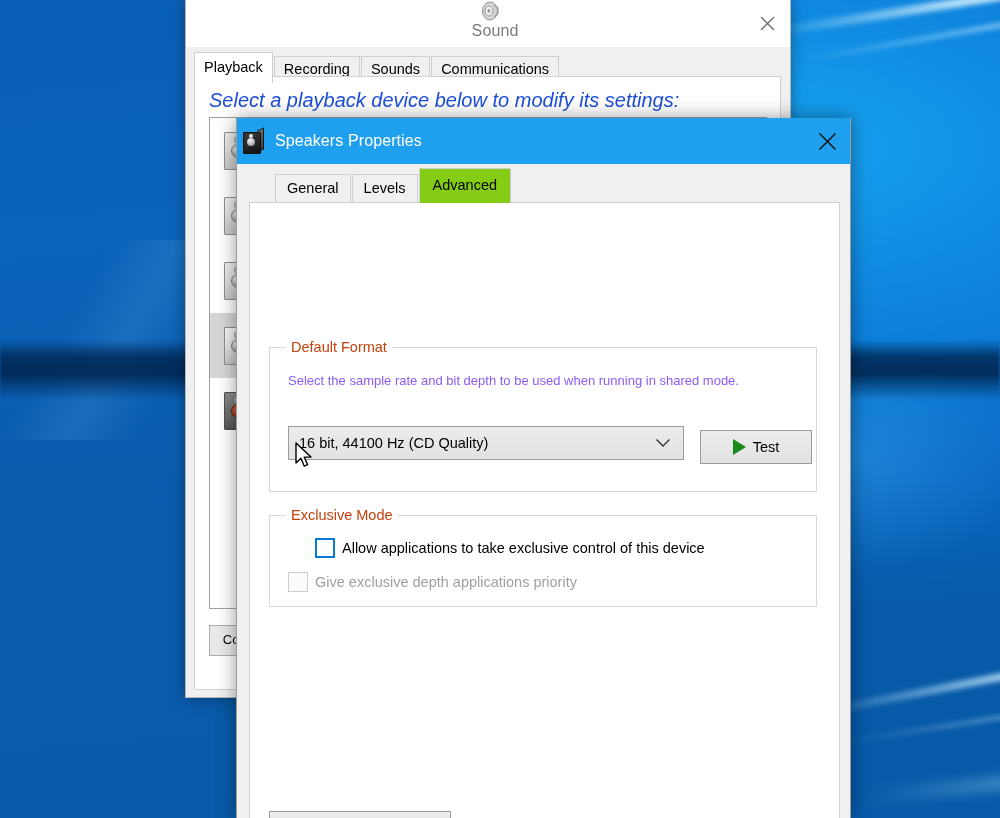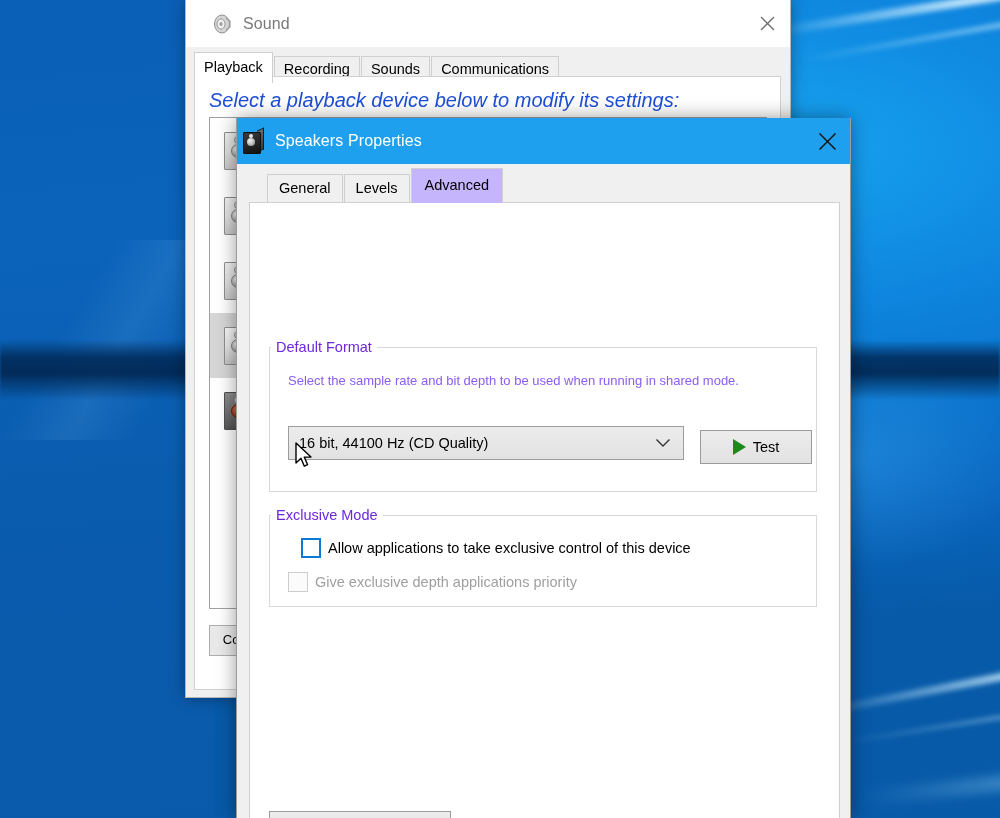--- a/index.html
+++ b/index.html
@@ -53,21 +53,21 @@
 
   
   #sound-dialog{
     position:absolute;left:185px;top:0px;width:604px;height:697px;
     background:#f0f0f0;border:1px solid #b7b7b7;border-top:none;
     box-shadow:0 0 14px rgba(0,0,0,.35);
     overflow:hidden;
   }
   #sound-titlebar{
     height:47px;background:#ffffff;position:relative;
-    display:flex;align-items:center;padding-left:25px;
+    display:flex;align-items:center;padding-left:14px;flex-direction:column;
   }
   .sound-title-icon{width:22px;height:22px;position:relative;margin-right:10px;}
   .sound-title-text{
     font-size:16px;color:#7a7a7a;letter-spacing:.1px;
   }
   #sound-close{
     position:absolute;right:0;top:0;width:46px;height:47px;
     display:flex;align-items:center;justify-content:center;
   }
   #sound-close svg{display:block;}
@@ -148,41 +148,41 @@
     position:absolute;left:8px;top:5px;width:4px;height:4px;border-radius:50%;
     background:#e6e6e6;
   }
   .props-title-text{font-size:16px;color:#ffffff;letter-spacing:.1px;}
   #props-close{
     position:absolute;right:0;top:0;width:46px;height:46px;
     display:flex;align-items:center;justify-content:center;
   }
 
   #props-tabstrip{
-    position:absolute;left:12px;top:54px;height:30px;display:flex;align-items:flex-end;padding-left:18px;
+    position:absolute;left:20px;top:54px;height:30px;display:flex;align-items:flex-end;padding-left:18px;
   }
   .props-tab{
     font-size:14.5px;color:#000;background:#f0f0f0;
     border:1px solid #cfcfcf;border-bottom:none;
     padding:4px 11px 5px 11px;margin-right:1px;line-height:18px;
   }
   .props-tab.active{
-    background:#c4b5fd;padding:7px 13px 9px 13px;border-color:#cfcfcf;
+    background:#84cc16;padding:7px 13px 9px 13px;border-color:#cfcfcf;
     position:relative;z-index:3;margin-bottom:-1px;
   }
   #props-tabpanel{
     position:absolute;left:12px;top:84px;width:589px;height:673px;
     background:#ffffff;border:1px solid #cfcfcf;
   }
 
   
   .groupbox{position:absolute;border:1px solid #d8d8d8;}
   .groupbox-title{
-    position:absolute;top:-10px;left:1px;background:#ffffff;
-    padding:0 5px;font-size:14.5px;color:#6d28d9;line-height:18px;
+    position:absolute;top:-10px;left:16px;background:#ffffff;
+    padding:0 5px;font-size:14.5px;color:#c2410c;line-height:18px;
   }
   #gb-default-format{left:19px;top:144px;width:546px;height:143px;}
   #gb-exclusive-mode{left:19px;top:312px;width:546px;height:90px;}
 
   .gb-desc{
     position:absolute;left:18px;top:22px;width:500px;
     font-size:13px;color:#8b5cf6;line-height:21px;
   }
 
   #format-select{
@@ -197,21 +197,21 @@
     background:linear-gradient(180deg,#ececec 0%,#e2e2e2 100%);
     border:1px solid #9c9c9c;display:flex;align-items:center;justify-content:center;gap:7px;
   }
   .play-tri{
     width:0;height:0;border-left:13px solid #1a8a1a;
     border-top:8px solid transparent;border-bottom:8px solid transparent;
   }
   .test-label{font-size:14.5px;color:#000;}
 
   .cb-row{position:absolute;display:flex;align-items:center;}
-  #cb-row-allow{left:16px;top:22px;padding-left:15px;}
+  #cb-row-allow{left:30px;top:22px;padding-left:15px;}
   #cb-row-priority{left:18px;top:56px;}
   .cbox{
     width:18px;height:18px;background:#ffffff;border:1px solid #8a8a8a;
     margin-right:7px;flex:0 0 auto;
   }
   .cbox.hover{border:2px solid #0a7ad6;width:16px;height:16px;}
   .cbox.disabled{border-color:#cdcdcd;background:#fbfbfb;}
   .cb-label{font-size:14.5px;color:#000;white-space:nowrap;}
   .cb-label.disabled{color:#9f9f9f;}
 

